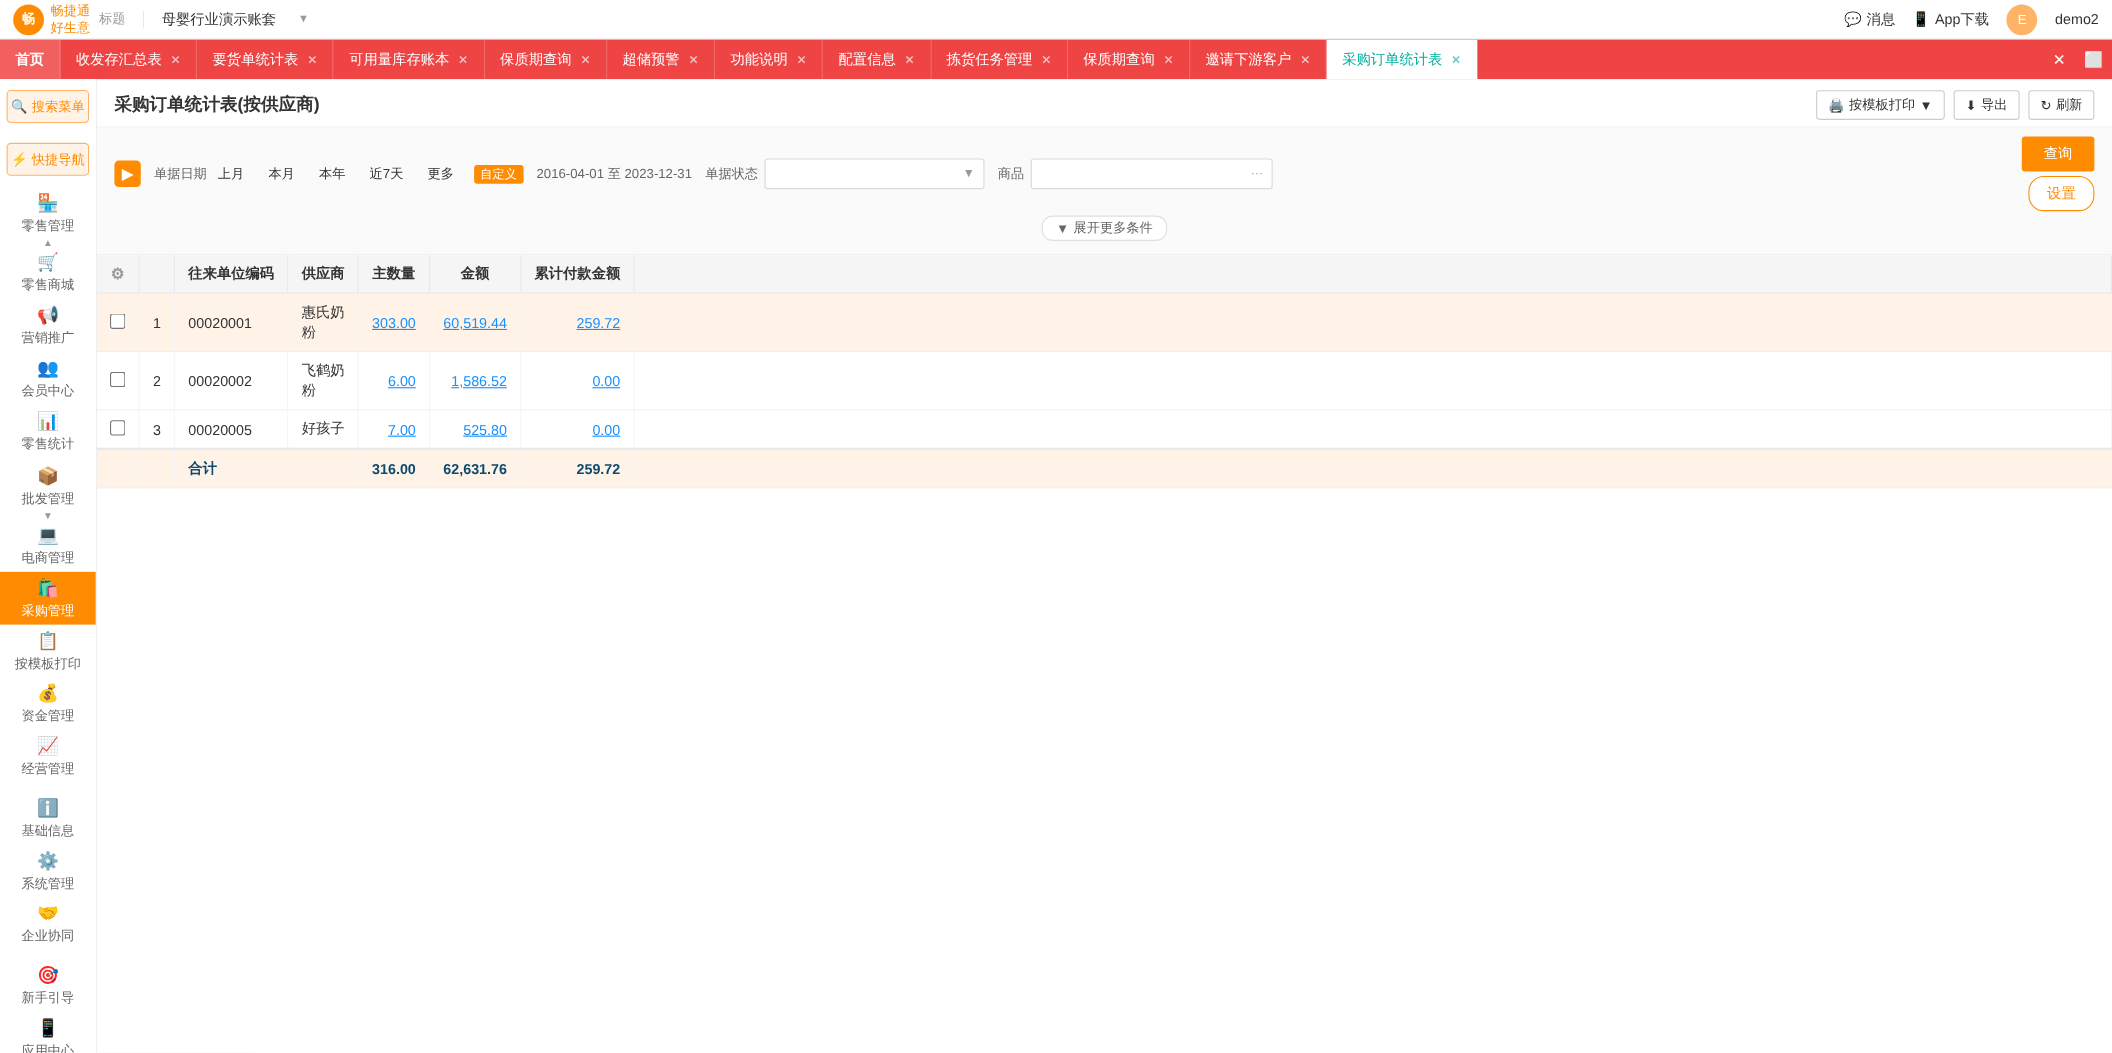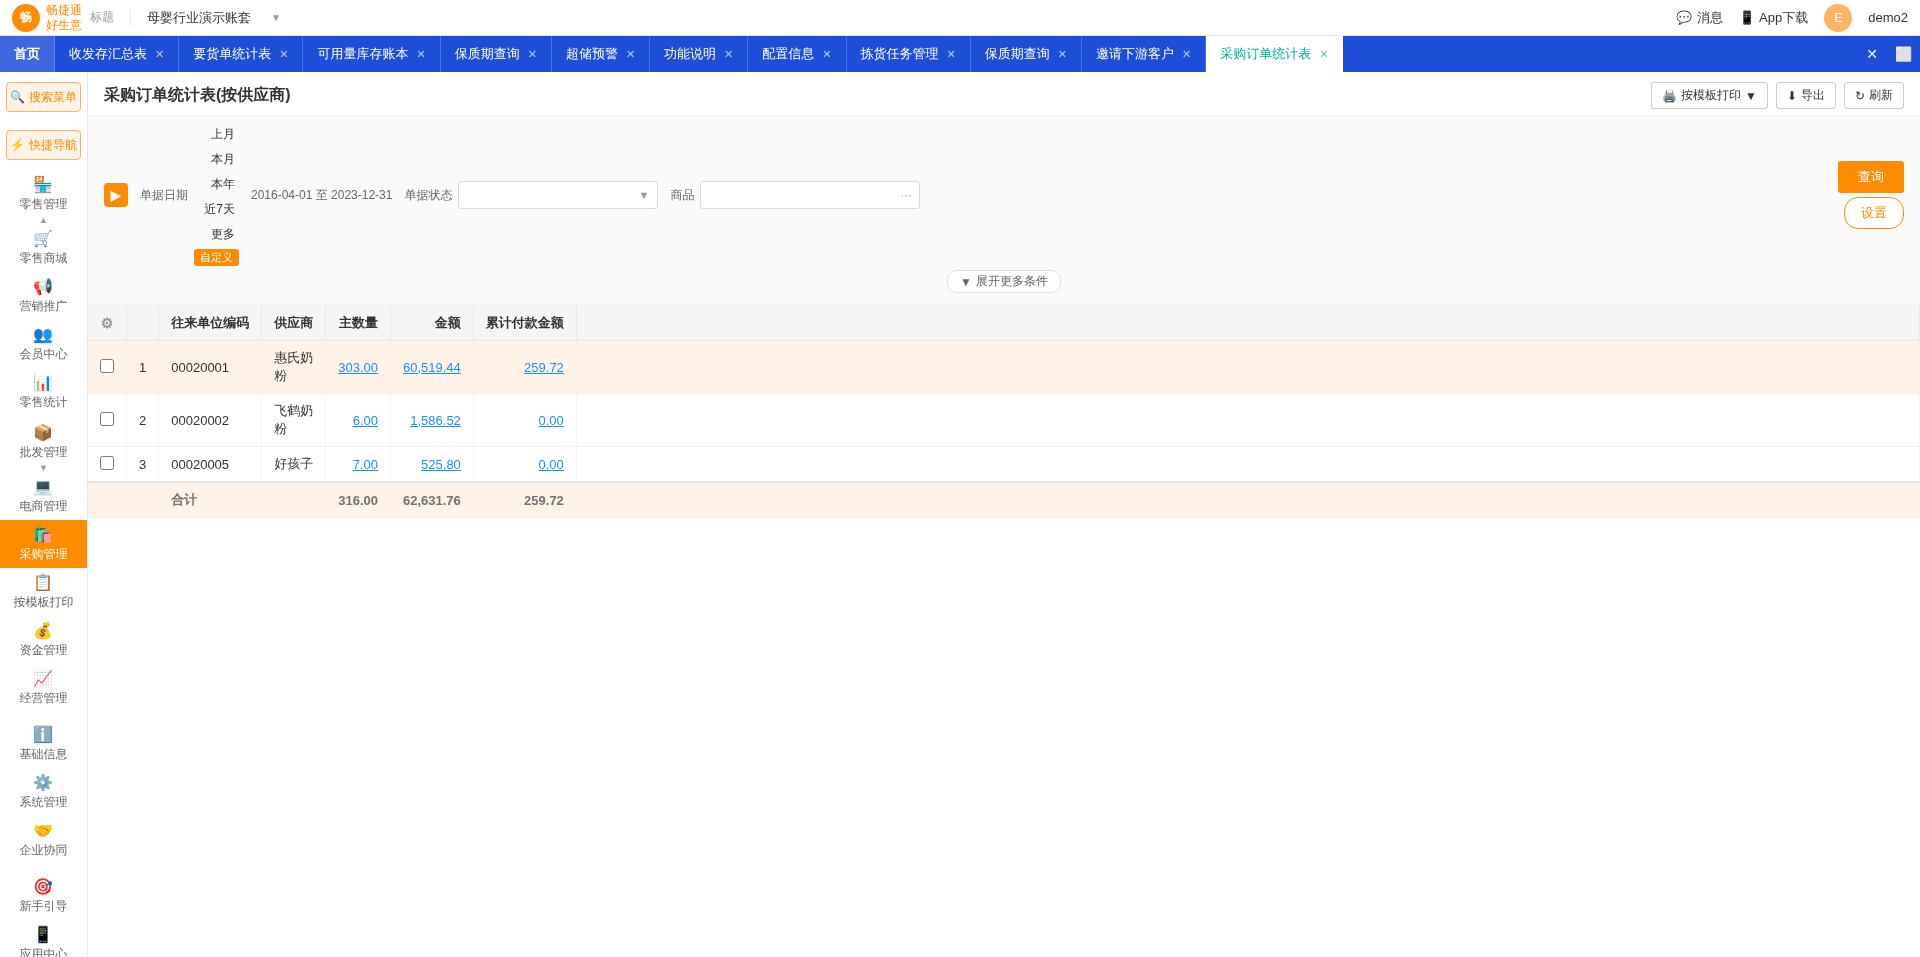--- a/index.html
+++ b/index.html
@@ -16,21 +16,21 @@
     .logo-text { font-size: 12px; color: #ff8c00; font-weight: normal; line-height: 1.2; }
     .breadcrumb-text { font-size: 12px; color: #999; }
     .workspace-selector { display: flex; align-items: center; gap: 20px; font-size: 13px; color: #333; cursor: pointer; }
     .workspace-selector .chevron { color: #999; font-size: 10px; }
     .top-bar-right { display: flex; align-items: center; gap: 16px; }
     .top-bar-action { display: flex; align-items: center; gap: 4px; font-size: 13px; color: #333; cursor: pointer; }
     .avatar { width: 28px; height: 28px; border-radius: 50%; background: #ffb366; display: flex; align-items: center; justify-content: center; color: #fff; font-size: 12px; }
     .user-name { font-size: 13px; color: #333; cursor: pointer; }
 
     
-    .nav-tabs { height: 36px; background: #1d4ed8; display: flex; align-items: center; padding: 0 0 0 0; overflow: hidden; }
+    .nav-tabs { height: 36px; background: #ef4444; display: flex; align-items: center; padding: 0 0 0 0; overflow: hidden; }
     .nav-tab { height: 36px; padding: 0 14px; display: flex; align-items: center; gap: 6px; color: #fff; font-size: 13px; cursor: pointer; white-space: nowrap; border-right: 1px solid rgba(255,255,255,0.2); }
     .nav-tab.home { background: rgba(255,255,255,0.15); font-weight: bold; }
     .nav-tab.active { background: #fff; color: #00b0a0; }
     .nav-tab .close-btn { font-size: 11px; opacity: 0.7; margin-left: 2px; }
     .nav-tabs-end { margin-left: auto; display: flex; align-items: center; }
     .nav-tab-window-btn { height: 36px; width: 32px; display: flex; align-items: center; justify-content: center; color: #fff; cursor: pointer; font-size: 14px; }
 
     
     .main-body { display: flex; flex: 1; overflow: hidden; }
 
@@ -56,45 +56,45 @@
     .btn-print { display: flex; align-items: center; gap: 4px; padding: 4px 10px; border: 1px solid #ccc; border-radius: 3px; background: #fff; cursor: pointer; font-size: 12px; color: #333; }
     .btn-export { display: flex; align-items: center; gap: 4px; padding: 4px 10px; border: 1px solid #ccc; border-radius: 3px; background: #fff; cursor: pointer; font-size: 12px; color: #333; }
     .btn-refresh { display: flex; align-items: center; gap: 4px; padding: 4px 10px; border: 1px solid #ccc; border-radius: 3px; background: #fff; cursor: pointer; font-size: 12px; color: #333; }
 
     
     .filter-bar { padding: 8px 16px; background: #fafafa; border-bottom: 1px solid #f0f0f0; }
     .filter-row { display: flex; align-items: center; gap: 12px; flex-wrap: wrap; }
     .filter-toggle-btn { width: 24px; height: 24px; background: #ff8c00; border-radius: 4px; display: flex; align-items: center; justify-content: center; color: #fff; cursor: pointer; font-size: 14px; flex-shrink: 0; }
     .filter-group { display: flex; align-items: center; gap: 6px; }
     .filter-label { font-size: 12px; color: #666; white-space: nowrap; }
-    .date-shortcuts { display: flex; align-items: flex-end; gap: 4px; flex-direction: column; }
+    .date-shortcuts { display: flex; align-items: center; gap: 14px; }
     .date-shortcut { font-size: 12px; color: #333; cursor: pointer; padding: 2px 4px; }
     .date-custom-badge { background: #ff8c00; color: #fff; font-size: 11px; padding: 1px 6px; border-radius: 3px; cursor: pointer; }
     .date-range { font-size: 12px; color: #666; }
     .filter-select { height: 28px; border: 1px solid #d9d9d9; border-radius: 3px; padding: 0 8px; font-size: 12px; min-width: 160px; background: #fff; cursor: pointer; display: flex; align-items: center; justify-content: space-between; }
     .filter-select-dropdown { font-size: 11px; color: #999; }
     .expand-row { display: flex; justify-content: center; padding: 4px 0; }
     .expand-btn { display: flex; align-items: center; gap: 4px; font-size: 12px; color: #666; cursor: pointer; padding: 2px 12px; border: 1px solid #e0e0e0; border-radius: 10px; background: #fff; }
     .btn-query { height: 32px; padding: 0 20px; background: #ff8c00; border: none; border-radius: 3px; color: #fff; font-size: 13px; cursor: pointer; white-space: nowrap; }
     .btn-settings { height: 32px; padding: 0 16px; background: #fff; border: 1px solid #ff8c00; border-radius: 14px; color: #ff8c00; font-size: 13px; cursor: pointer; white-space: nowrap; margin-top: 4px; }
     .query-buttons { display: flex; flex-direction: column; align-items: flex-end; margin-left: auto; }
 
     
     .table-area { flex: 1; overflow: auto; padding: 0 0 0 0; }
     .data-table { width: 100%; border-collapse: collapse; }
-    .data-table th { background: #f5f5f5; padding: 8px 12px; text-align: right; font-size: 13px; color: #333; border-bottom: 1px solid #e8e8e8; border-right: 1px solid #e8e8e8; white-space: nowrap; }
+    .data-table th { background: #f5f5f5; padding: 8px 12px; text-align: center; font-size: 13px; color: #333; border-bottom: 1px solid #e8e8e8; border-right: 1px solid #e8e8e8; white-space: nowrap; }
     .data-table th:first-child { width: 40px; text-align: center; }
     .data-table td { padding: 8px 12px; font-size: 13px; color: #333; border-bottom: 1px solid #f0f0f0; border-right: 1px solid #f5f5f5; }
     .data-table td.num { color: #1890ff; text-decoration: underline; cursor: pointer; }
     .data-table td.center { text-align: center; }
     .data-table td.right { text-align: right; }
     .data-table tr:nth-child(1) { background: #fff3e8; }
     .data-table tr.row-normal { background: #fff; }
     .table-footer { background: #fef9f0; border-top: 2px solid #e8e8e8; }
-    .table-footer td { padding: 8px 12px; font-size: 13px; font-weight: bold; color: #737373; }
+    .table-footer td { padding: 8px 12px; font-size: 13px; font-weight: bold; color: #0c4a6e; }
     .settings-icon { color: #999; font-size: 14px; cursor: pointer; }
     .select-all-checkbox { width: 14px; height: 14px; cursor: pointer; }
     .row-number { color: #999; text-align: center; }
   </style>
 </head>
 <body>
 
 <div class="app-container">
 
   <div class="top-bar">

